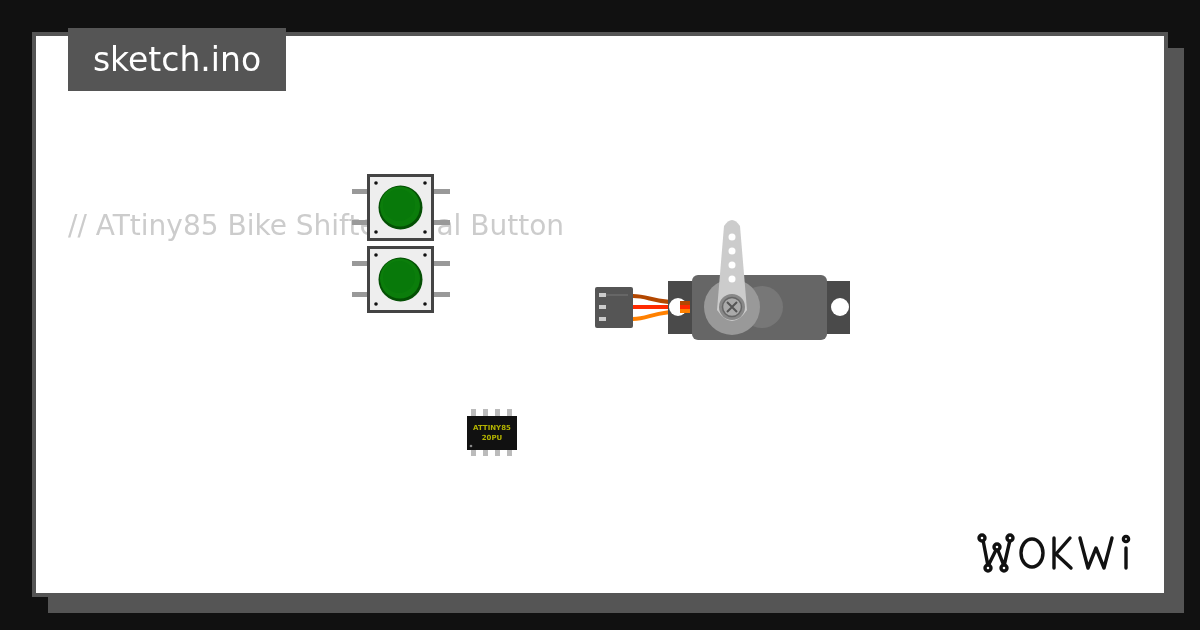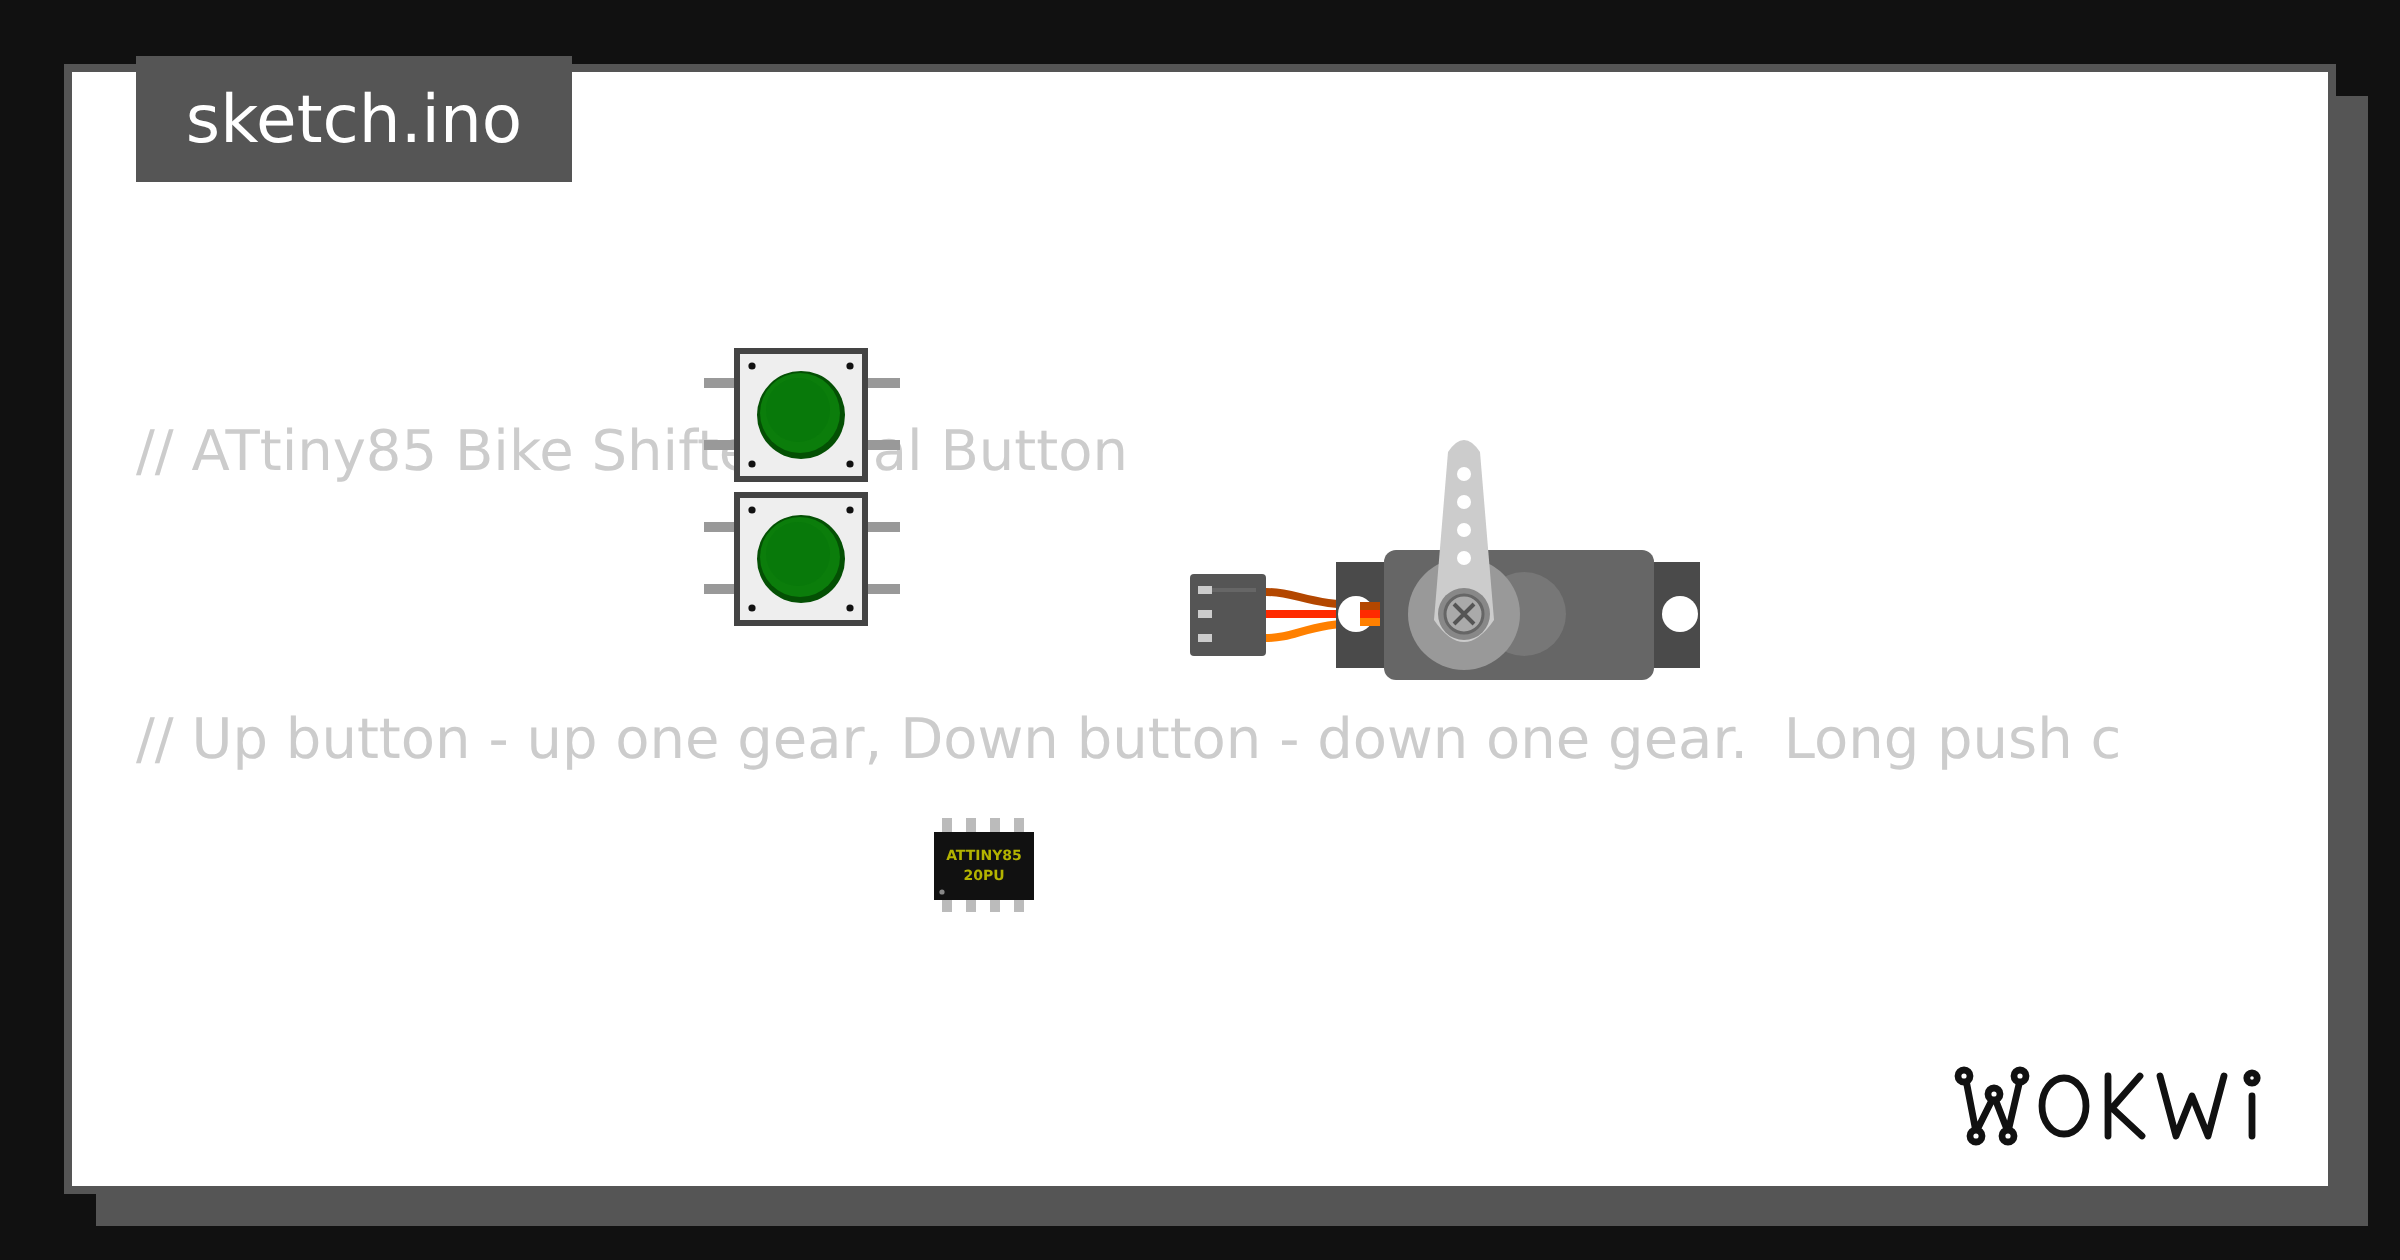--- a/index.html
+++ b/index.html
@@ -13,21 +13,20 @@
   .logo { position:absolute; left:976px; top:528px; z-index:4; }
   .chip-text { font-family:"DejaVu Sans", sans-serif; font-weight:bold; }
 </style>
 </head>
 <body>
 
 <div class="shadow"></div>
 <div class="card">
   <div class="code">
     <span class="line">// ATtiny85 Bike Shifter Dual Button</span>
-    <span class="line">// Up button - up one gear, Down button - down one gear.  Long push c</span>
     
     
     
     
     
     
     
   </div>
 </div>
 

